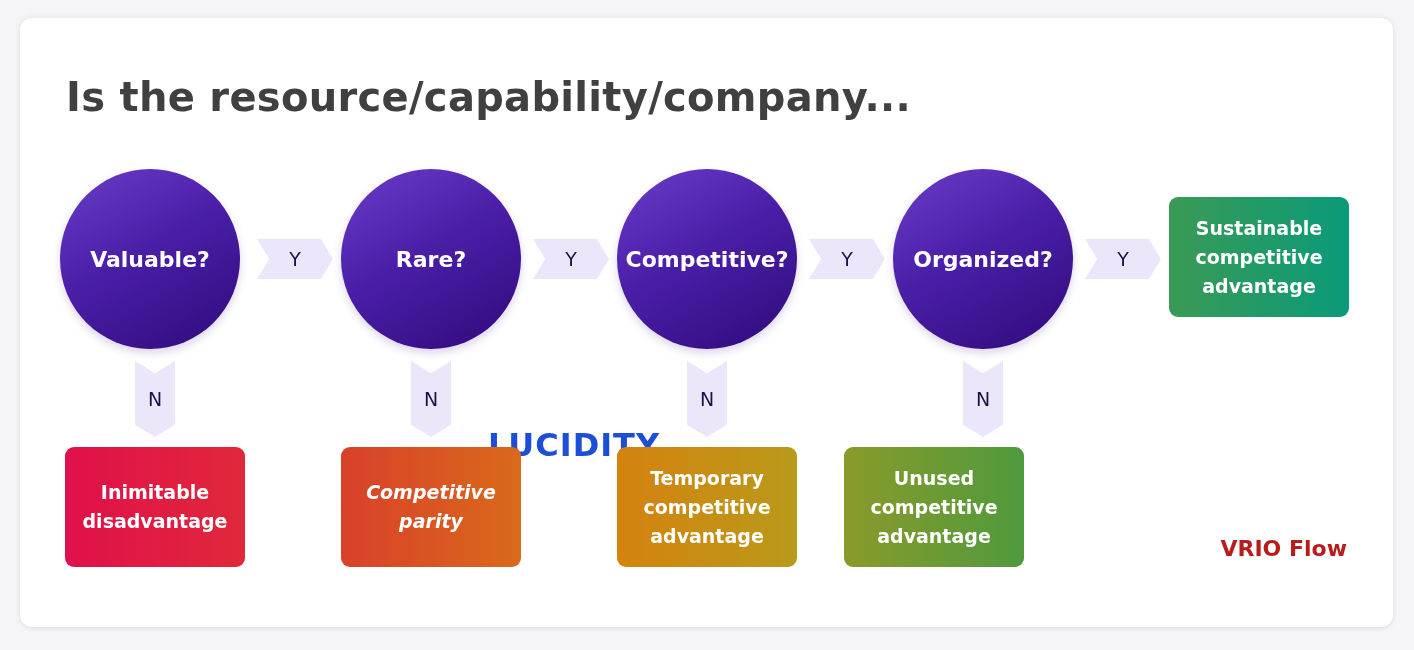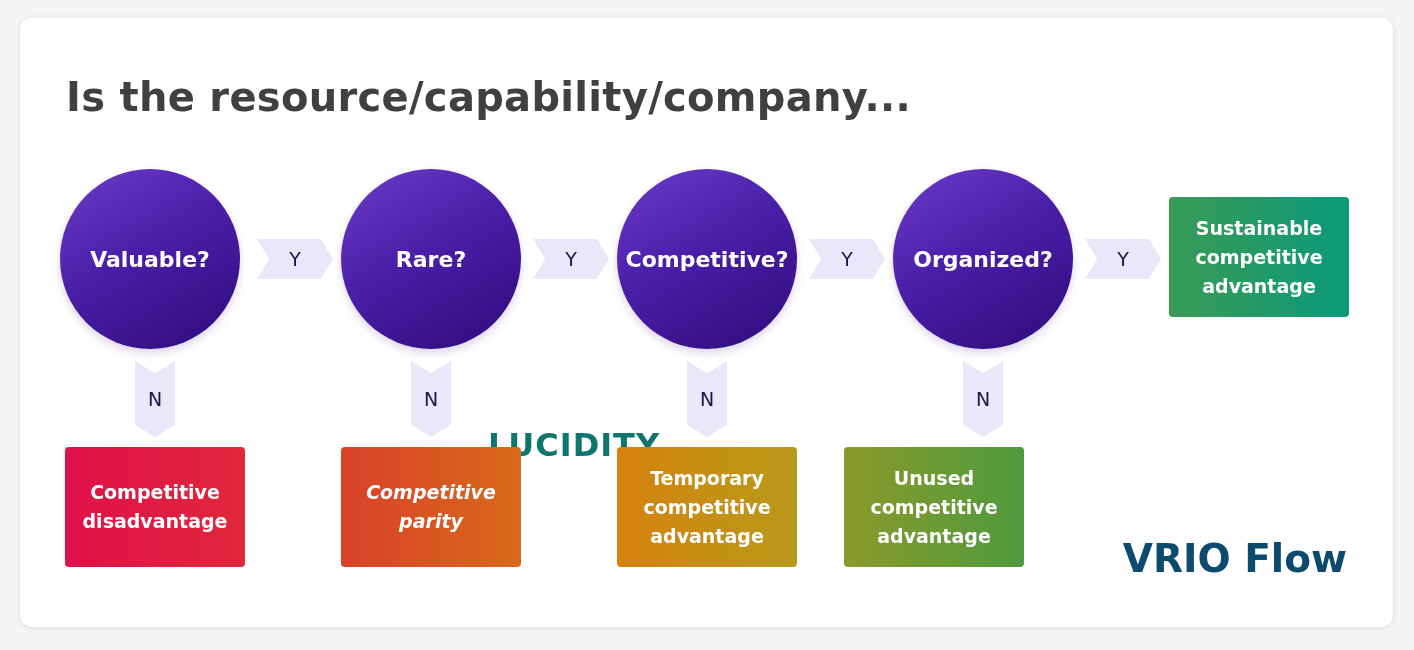--- a/index.html
+++ b/index.html
@@ -9,25 +9,25 @@
   .circle { position:absolute; width:180px; height:180px; border-radius:50%;
     background:linear-gradient(150deg,#6a3dc9 0%,#4a1fa8 45%,#2f0a7a 100%);
     box-shadow:0 4px 8px rgba(60,20,140,0.18);
     display:flex; align-items:center; justify-content:center; color:#fff; font-size:22px; font-weight:bold; font-family:"DejaVu Sans", sans-serif; }
   .arrow-y { position:absolute; width:76px; height:40px; background:#ece6fb;
     clip-path:polygon(0 0, 84% 0, 100% 50%, 84% 100%, 0 100%, 16% 50%);
     display:flex; align-items:center; justify-content:center; color:#1d1245; font-size:19px; font-family:"DejaVu Sans", sans-serif; }
   .arrow-n { position:absolute; width:40px; height:76px; background:#ece6fb;
     clip-path:polygon(0 0, 50% 16%, 100% 0, 100% 84%, 50% 100%, 0 84%);
     display:flex; align-items:center; justify-content:center; color:#1d1245; font-size:19px; font-family:"DejaVu Sans", sans-serif; }
-  .box { position:absolute; width:180px; height:120px; border-radius:4px;
+  .box { position:absolute; width:180px; height:120px; border-radius:9px;
     display:flex; align-items:center; justify-content:center; text-align:center;
     color:#fff; font-size:19px; font-weight:bold; line-height:29px; font-family:"DejaVu Sans", sans-serif; padding:0 8px; box-sizing:border-box; }
-  .watermark { position:absolute; left:488px; top:426px; font-size:32px; font-weight:bold; color:#0f766e; letter-spacing:1px; font-family:"DejaVu Sans", sans-serif; }
-  .footer { position:absolute; right:67px; top:536px; font-size:39px; font-weight:bold; color:#0c4a6e; font-family:"DejaVu Sans", sans-serif; }
+  .watermark { position:absolute; left:488px; top:426px; font-size:32px; font-weight:bold; color:#1d4ed8; letter-spacing:1px; font-family:"DejaVu Sans", sans-serif; }
+  .footer { position:absolute; right:67px; top:536px; font-size:22px; font-weight:bold; color:#b91c1c; font-family:"DejaVu Sans", sans-serif; }
 </style>
 </head>
 <body>
 
 <div class="card"></div>
 
 <div class="title">Is the resource/capability/company...</div>
 
 <div class="circle" style="left:60px;top:169px;">Valuable?</div>
 <div class="circle" style="left:341px;top:169px;">Rare?</div>
@@ -39,19 +39,19 @@
 <div class="arrow-y" style="left:809px;top:239px;">Y</div>
 <div class="arrow-y" style="left:1085px;top:239px;">Y</div>
 
 <div class="arrow-n" style="left:135px;top:361px;">N</div>
 <div class="arrow-n" style="left:411px;top:361px;">N</div>
 <div class="arrow-n" style="left:687px;top:361px;">N</div>
 <div class="arrow-n" style="left:963px;top:361px;">N</div>
 
 <div class="watermark">LUCIDITY</div>
 
-<div class="box" style="left:65px;top:447px;background:linear-gradient(90deg,#e0104a,#e0283a);">Competitive disadvantage</div>
+<div class="box" style="left:65px;top:447px;background:linear-gradient(90deg,#e0104a,#e0283a);">Inimitable disadvantage</div>
 <div class="box" style="left:341px;top:447px;background:linear-gradient(90deg,#d9402a,#d96a1a);font-style:italic;">Competitive parity</div>
 <div class="box" style="left:617px;top:447px;background:linear-gradient(90deg,#d5820f,#b89a1a);">Temporary competitive advantage</div>
 <div class="box" style="left:844px;top:447px;background:linear-gradient(90deg,#8a9a2a,#4f9a3e);">Unused competitive advantage</div>
 <div class="box" style="left:1169px;top:197px;background:linear-gradient(90deg,#3a9a55,#0a9a7a);">Sustainable competitive advantage</div>
 
 <div class="footer">VRIO Flow</div>
 
 </body></html>

